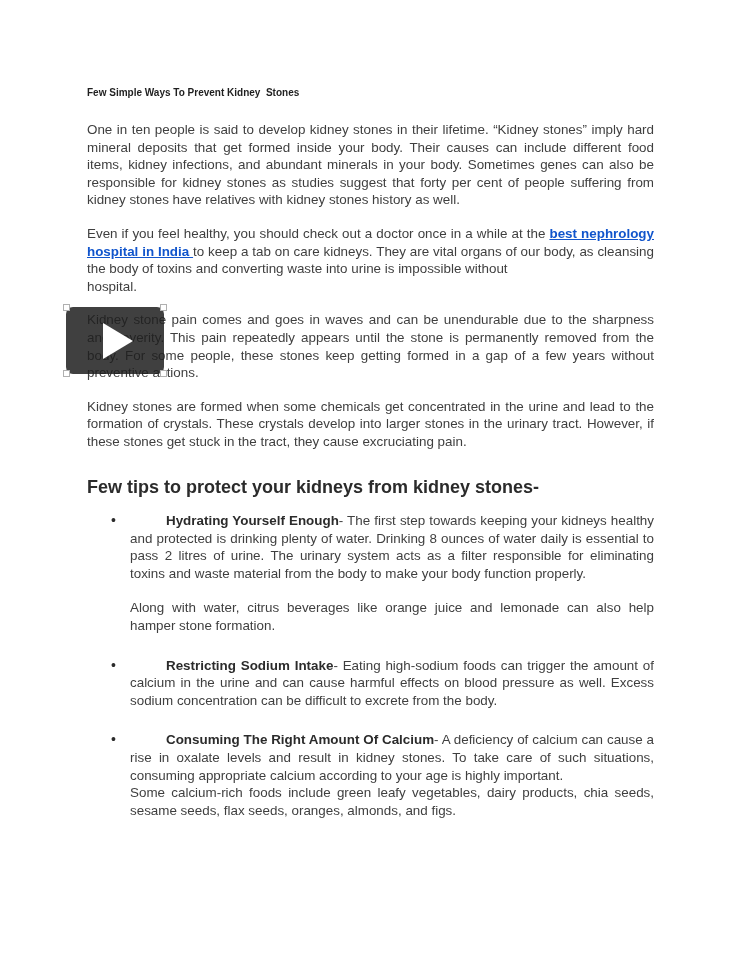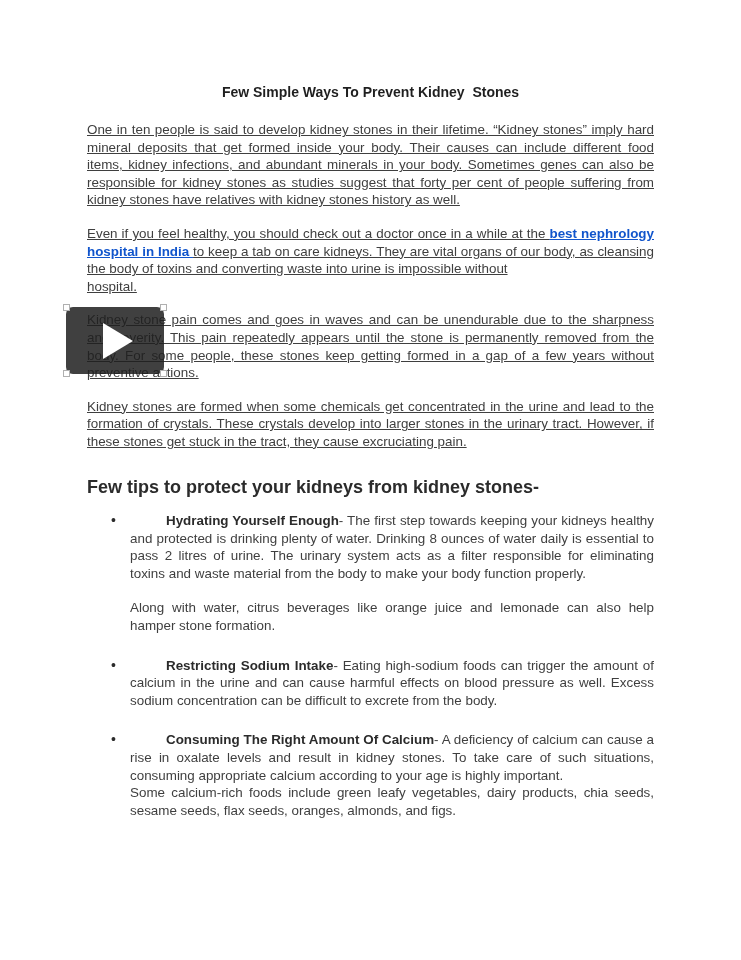--- a/index.html
+++ b/index.html
@@ -12,32 +12,30 @@
   .page {
     position: relative;
     width: 741px; height: 960px;
     padding: 84px 87px 0 87px;
     background: #ffffff;
     color: #3f3f3f;
     font-size: 13.4px;
     line-height: 17.6px;
   }
   .title {
-    font-size: 14px;
+    font-size: 10px;
     line-height: 17px;
     font-weight: bold;
     color: #1f1f1f;
-    text-align: center;
     white-space: pre-wrap;
     margin-bottom: 20px;
   }
   .para {
     text-align: justify;
     margin-bottom: 16px;
-    text-decoration: underline;
   }
   .doclink {
     color: #1155cc;
     font-weight: bold;
     text-decoration: underline;
     cursor: pointer;
   }
   .subhead {
     font-size: 18px;
     line-height: 17.6px;

